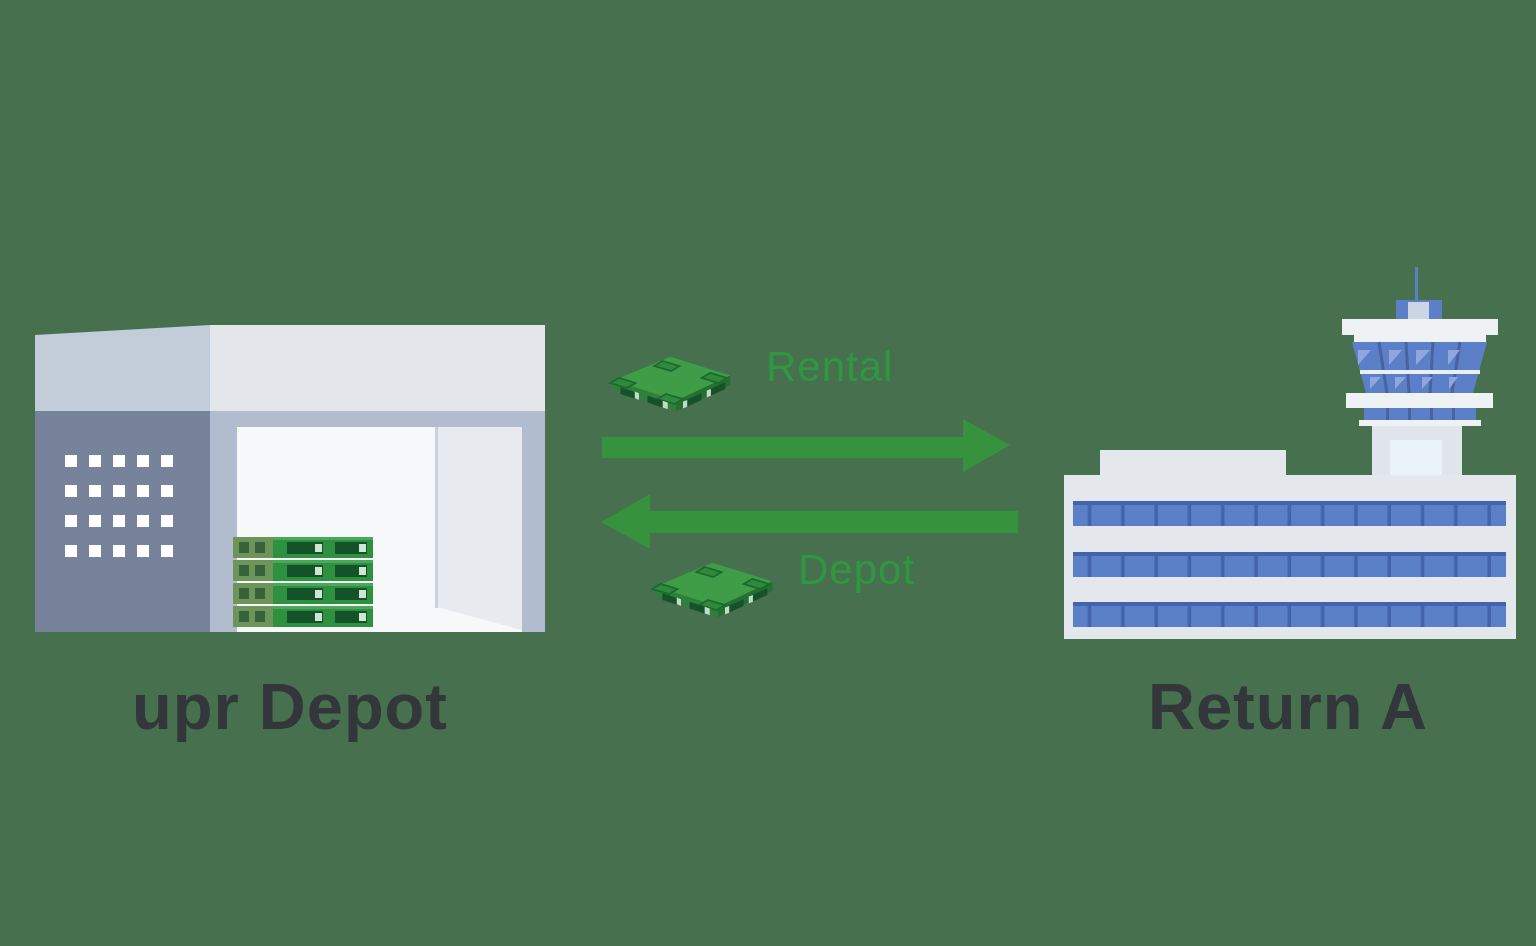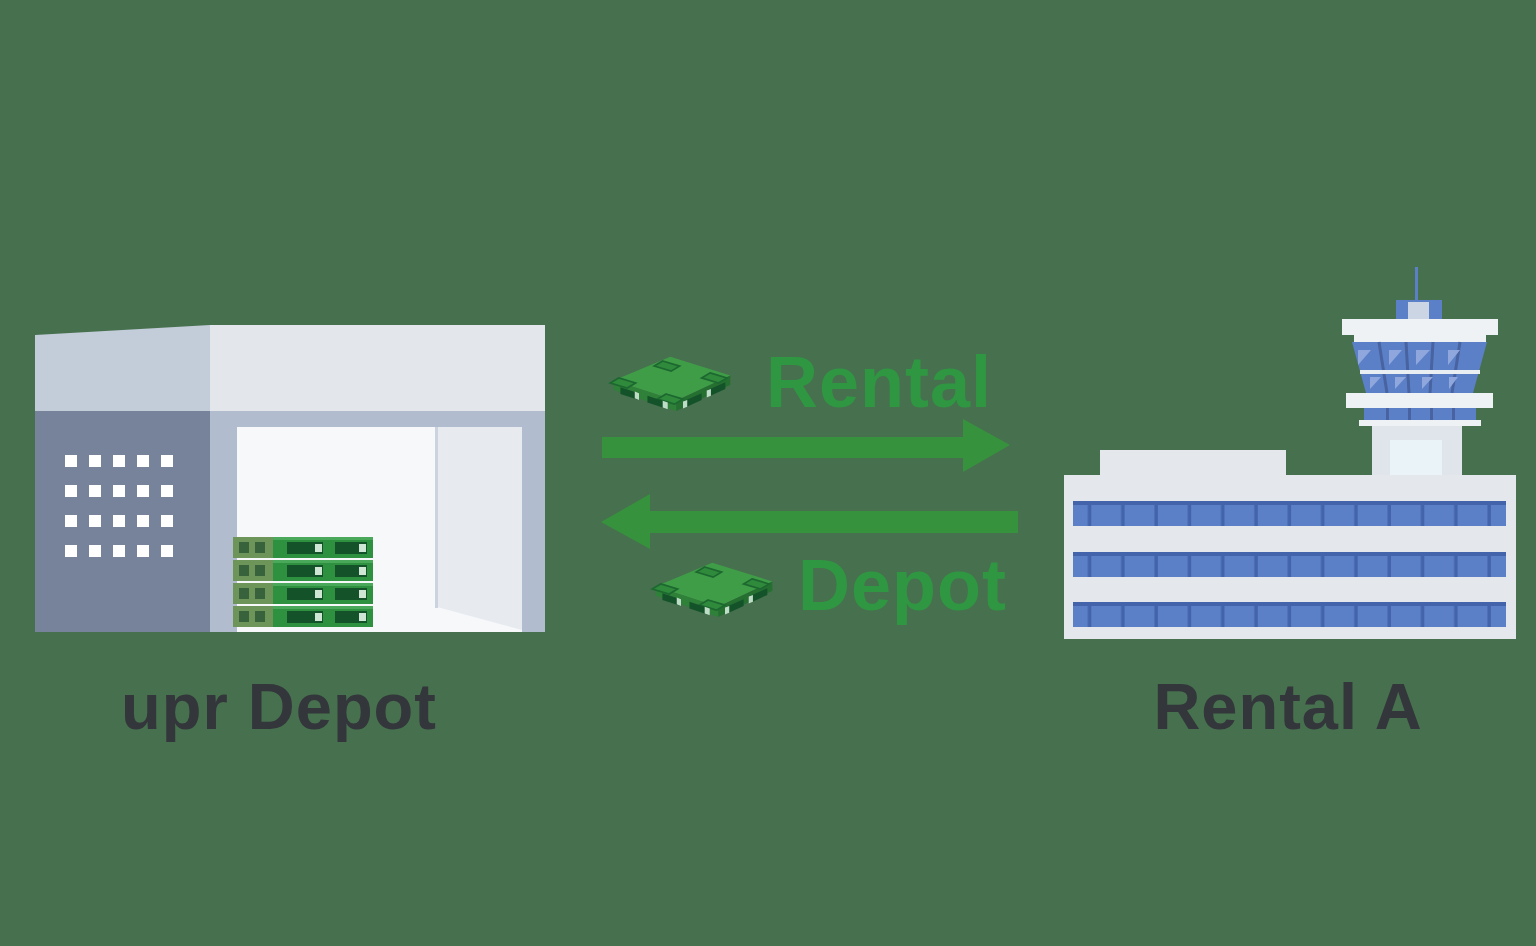--- a/index.html
+++ b/index.html
@@ -19,22 +19,22 @@
     font-weight: bold;
     font-size: 65px;
     line-height: 1;
     letter-spacing: 1px;
     text-align: center;
     color: var(--node-label-dark, #33363B);
     width: 460px;
   }
   .flow-label {
     position: absolute;
-    font-weight: bold;
-    font-size: 72px;
+    font-weight: normal;
+    font-size: 42px;
     line-height: 1;
     letter-spacing: 1px;
     color: var(--flow-label-green, #2F9742);
     white-space: nowrap;
   }
 
   
   .arrow        { fill: var(--arrow-green, #37923E); }
   .roof-shaded  { fill: var(--warehouse-roof-shaded, #C3CCD9); }
   .roof-light   { fill: var(--warehouse-roof-light, #E3E7EC); }
@@ -103,21 +103,21 @@
     <rect x="400" y="102" width="3" height="181" fill="#CBD3DE"></rect>
 
     <g>
       <use href="#prow" y="212"></use>
       <use href="#prow" y="235"></use>
       <use href="#prow" y="258"></use>
       <use href="#prow" y="281"></use>
     </g>
   </svg>
 
-  <div class="node-label" style="left:49px; top:674px;">upr Depot</div>
+  <div class="node-label" style="left:60px; top:674px;">upr Depot</div>
 
   <svg class="abs" style="left:1058px; top:265px;" width="460" height="375" viewBox="0 0 460 375">
     <defs>
       <pattern id="wrow" width="33.3" height="25" patternUnits="userSpaceOnUse">
         <rect width="33.3" height="25" fill="#5B80C8"></rect>
         <rect x="29.8" width="3.5" height="25" fill="#4364AB"></rect>
       </pattern>
     </defs>
 
     <g>
@@ -164,21 +164,21 @@
         <rect x="15" y="236" width="433" height="25" fill="url(#wrow)"></rect>
         <rect x="15" y="236" width="433" height="4" class="glass-dark"></rect>
         <rect x="15" y="287" width="433" height="25" fill="url(#wrow)"></rect>
         <rect x="15" y="287" width="433" height="4" class="glass-dark"></rect>
         <rect x="15" y="337" width="433" height="25" fill="url(#wrow)"></rect>
         <rect x="15" y="337" width="433" height="4" class="glass-dark"></rect>
       </g>
     </g>
   </svg>
 
-  <div class="node-label" style="left:1058px; top:674px;">Rental A</div>
+  <div class="node-label" style="left:1058px; top:674px;">Return A</div>
 
   <svg class="abs" style="left:595px; top:412px;" width="425" height="145" viewBox="0 0 425 145">
     <polygon class="arrow" points="7,25 368,25 368,7 415,33 368,60 368,46 7,46"></polygon>
     <polygon class="arrow" points="423,99 55,99 55,82 6,110 55,137 55,121 423,121"></polygon>
   </svg>
 
   <svg class="abs" style="left:608px; top:350px;" width="128" height="66" viewBox="0 0 150 78">
     <polygon points="6,36 73,8 144,30 80,60" fill="#3F9D47"></polygon>
     <polygon points="6,36 6,47 80,72 80,60" fill="#2F8038"></polygon>
     <polygon points="80,60 80,72 144,41 144,30" fill="#256F31"></polygon>

